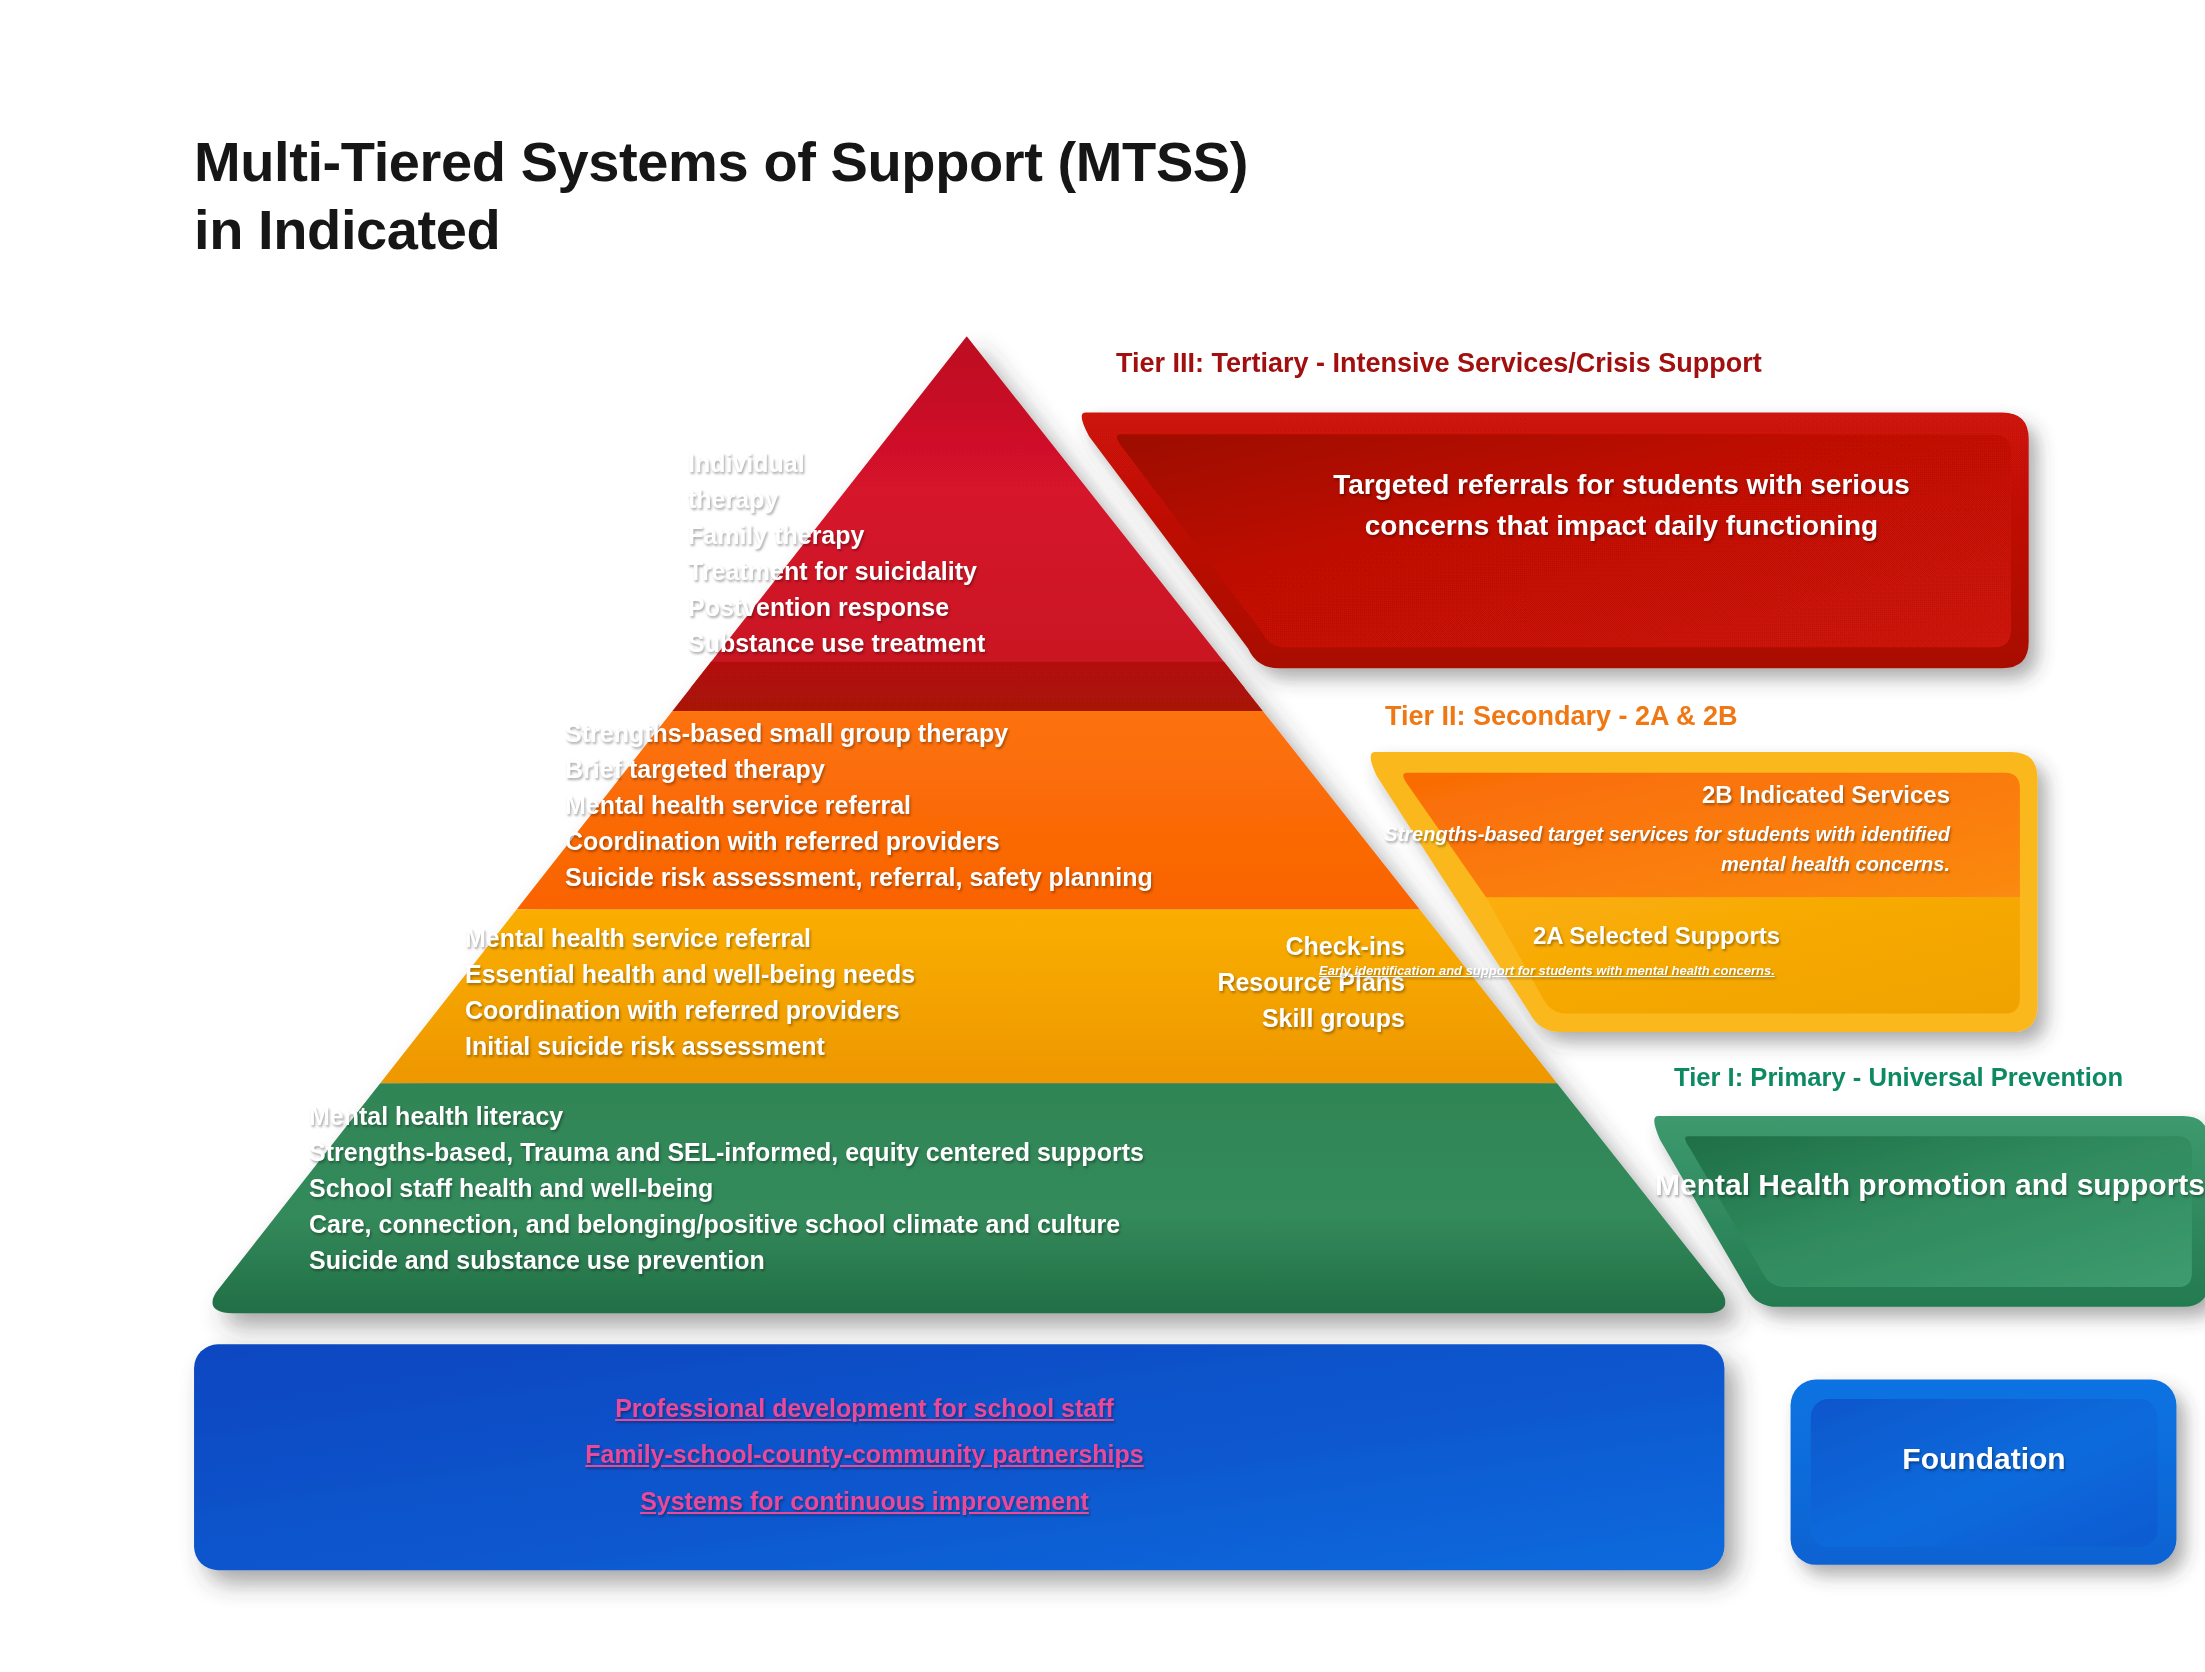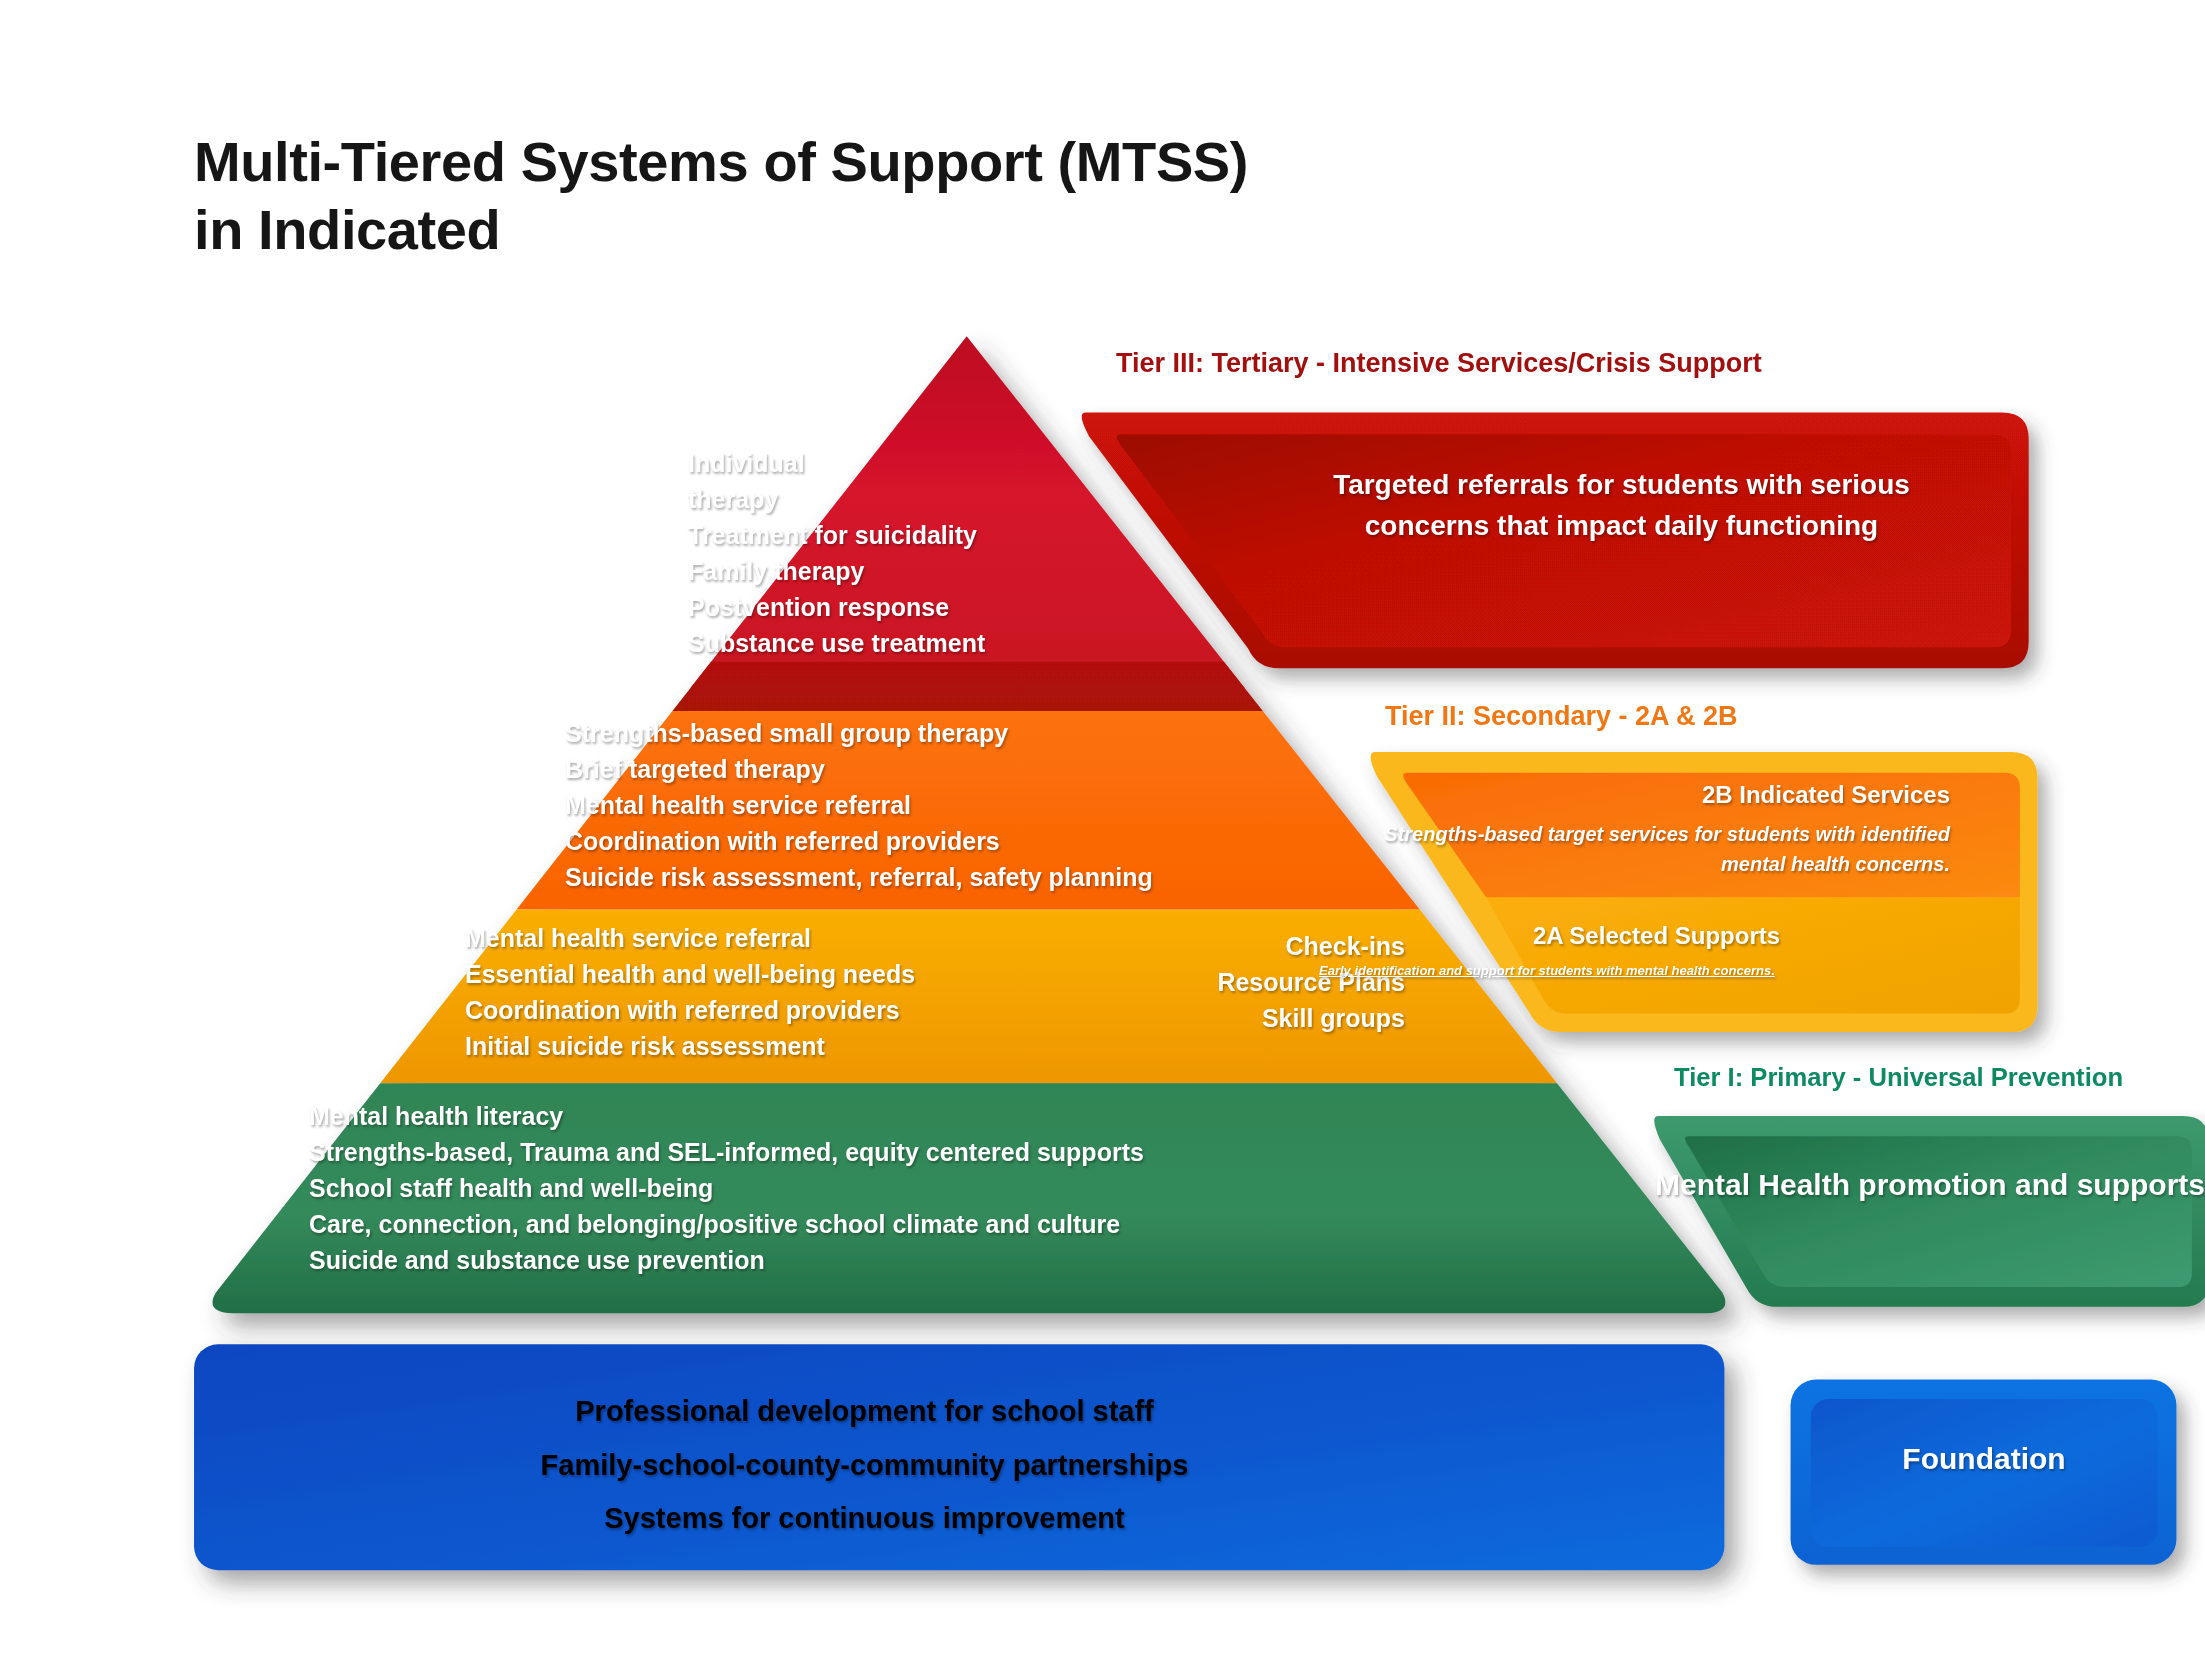--- a/index.html
+++ b/index.html
@@ -21,23 +21,23 @@
   .pyr-txt{position:absolute;color:#ffffff;font-weight:bold;text-align:left;
            text-shadow:1.3px 1.8px 2.6px rgba(0,0,0,.33);line-height:1.44;}
 
   #t3-txt{left:688px;top:445px;width:556px;font-size:25px;}
   #t2b-txt{left:565px;top:715px;width:807px;font-size:25px;}
   #t2a-txt{left:465px;top:920px;width:794px;font-size:25px;}
   #t2a-right{left:1158px;top:928px;width:247px;font-size:25px;text-align:right;}
   #t1-txt{left:309px;top:1098px;width:1314px;font-size:25px;}
 
   
-  #found-txt{position:absolute;left:247px;top:1385px;width:1235px;font-size:29px;
-             color:#000000;font-weight:bold;text-align:center;line-height:1.85;
-             text-shadow:1.3px 1.8px 2.6px rgba(0,0,0,.33);}
+  #found-txt{position:absolute;left:247px;top:1385px;width:1235px;font-size:25px;
+             color:#ec4899;font-weight:bold;text-align:center;line-height:1.85;
+             text-shadow:1.3px 1.8px 2.6px rgba(0,0,0,.33);text-decoration:underline;}
 
   
   .tier-head{position:absolute;font-weight:bold;white-space:nowrap;}
   #h3{left:1116px;top:348px;font-size:27px;color:#a20f0f;}
   #h2{left:1385px;top:701px;font-size:27px;color:#f07814;}
   #h1{left:1674px;top:1063px;font-size:25.6px;color:#0e8a63;}
 
   
   .call-txt{position:absolute;color:#fff;text-shadow:1.3px 1.8px 2.6px rgba(0,0,0,.33);}
 
@@ -242,22 +242,22 @@
 
     <g filter="url(#sh2)">
       <rect x="4060" y="3128" width="875" height="420" rx="58" ry="58" fill="url(#cBlueOut)"></rect>
       <rect x="4106" y="3172" width="786" height="335" rx="40" ry="40" fill="url(#cBlueIn)"></rect>
     </g>
   </svg>
 
   <div class="pyr-txt" id="t3-txt">
     <div>Individual</div>
     <div>therapy</div>
+    <div>Family therapy</div>
     <div>Treatment for suicidality</div>
-    <div>Family therapy</div>
     <div>Postvention response</div>
     <div>Substance use treatment</div>
   </div>
 
   <div class="pyr-txt" id="t2b-txt">
     <div>Strengths-based small group therapy</div>
     <div>Brief targeted therapy</div>
     <div>Mental health service referral</div>
     <div>Coordination with referred providers</div>
     <div>Suicide risk assessment, referral, safety planning</div>

